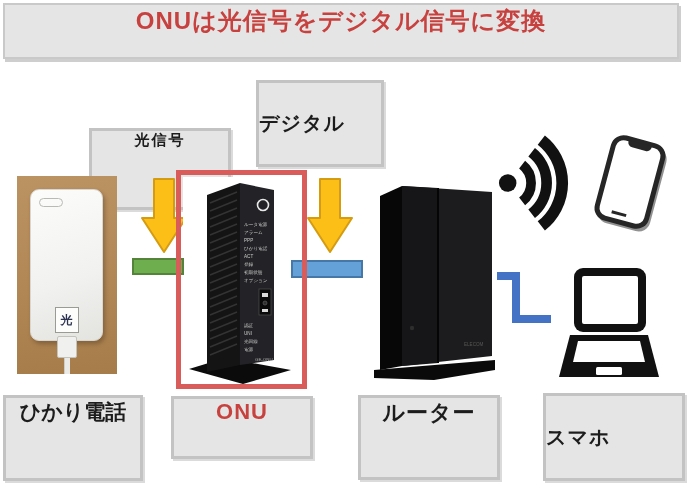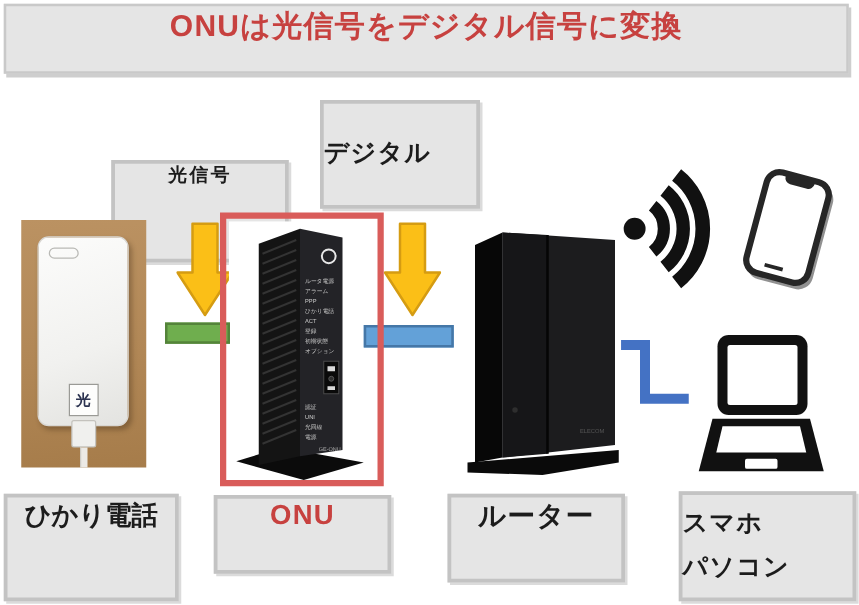--- a/index.html
+++ b/index.html
@@ -24,21 +24,21 @@
   #title-box {
     left:3px; top:3px; width:676px; height:56px;
     border-width:2px; border-color:#c9c9c9;
     box-shadow:2px 3px 0 rgba(165,165,165,.55);
   }
   #title-box .t { font-size:24px; color:#c7413f; letter-spacing:1px; }
   #optical-label { left:89px; top:82px; width:142px; height:82px; font-size:15px; letter-spacing:2px;margin-top:46px; }
   #digital-label { left:256px; top:80px; width:128px; height:87px; font-size:20px; line-height:1.85; letter-spacing:1px; }
   #caption-outlet { left:3px;   top:395px; width:140px; height:86px; font-size:21px; }
   #caption-onu    { left:171px; top:396px; width:142px; height:63px; font-size:22px; color:#c7413f; letter-spacing:1px; }
-  #caption-router { left:358px; top:395px; width:142px; height:71px; font-size:22px; letter-spacing:1px; }
+  #caption-router { left:358px; top:395px; width:142px; height:85px; font-size:22px; letter-spacing:1px; }
   #caption-client { left:543px; top:393px; width:142px; height:88px; font-size:20px; line-height:1.75; letter-spacing:1px; }
 
   #arrow-left  { left:141px; top:177px; width:46px; height:77px; }
   #arrow-right { left:307px; top:177px; width:46px; height:77px; }
 
   #onu-frame {
     left:176px; top:170px; width:131px; height:219px;
     border:5px solid #d95c5a; z-index:4; background:transparent;
   }
   #green-connector {
@@ -218,14 +218,13 @@
   <span>ひかり電話</span>
 </div>
 <div class="gbox" id="caption-onu">
   <span>ONU</span>
 </div>
 <div class="gbox" id="caption-router">
   <span>ルーター</span>
 </div>
 <div class="gbox col" id="caption-client">
   <span>スマホ</span>
-  <span>パソコン</span>
 </div>
 
 </body></html>

